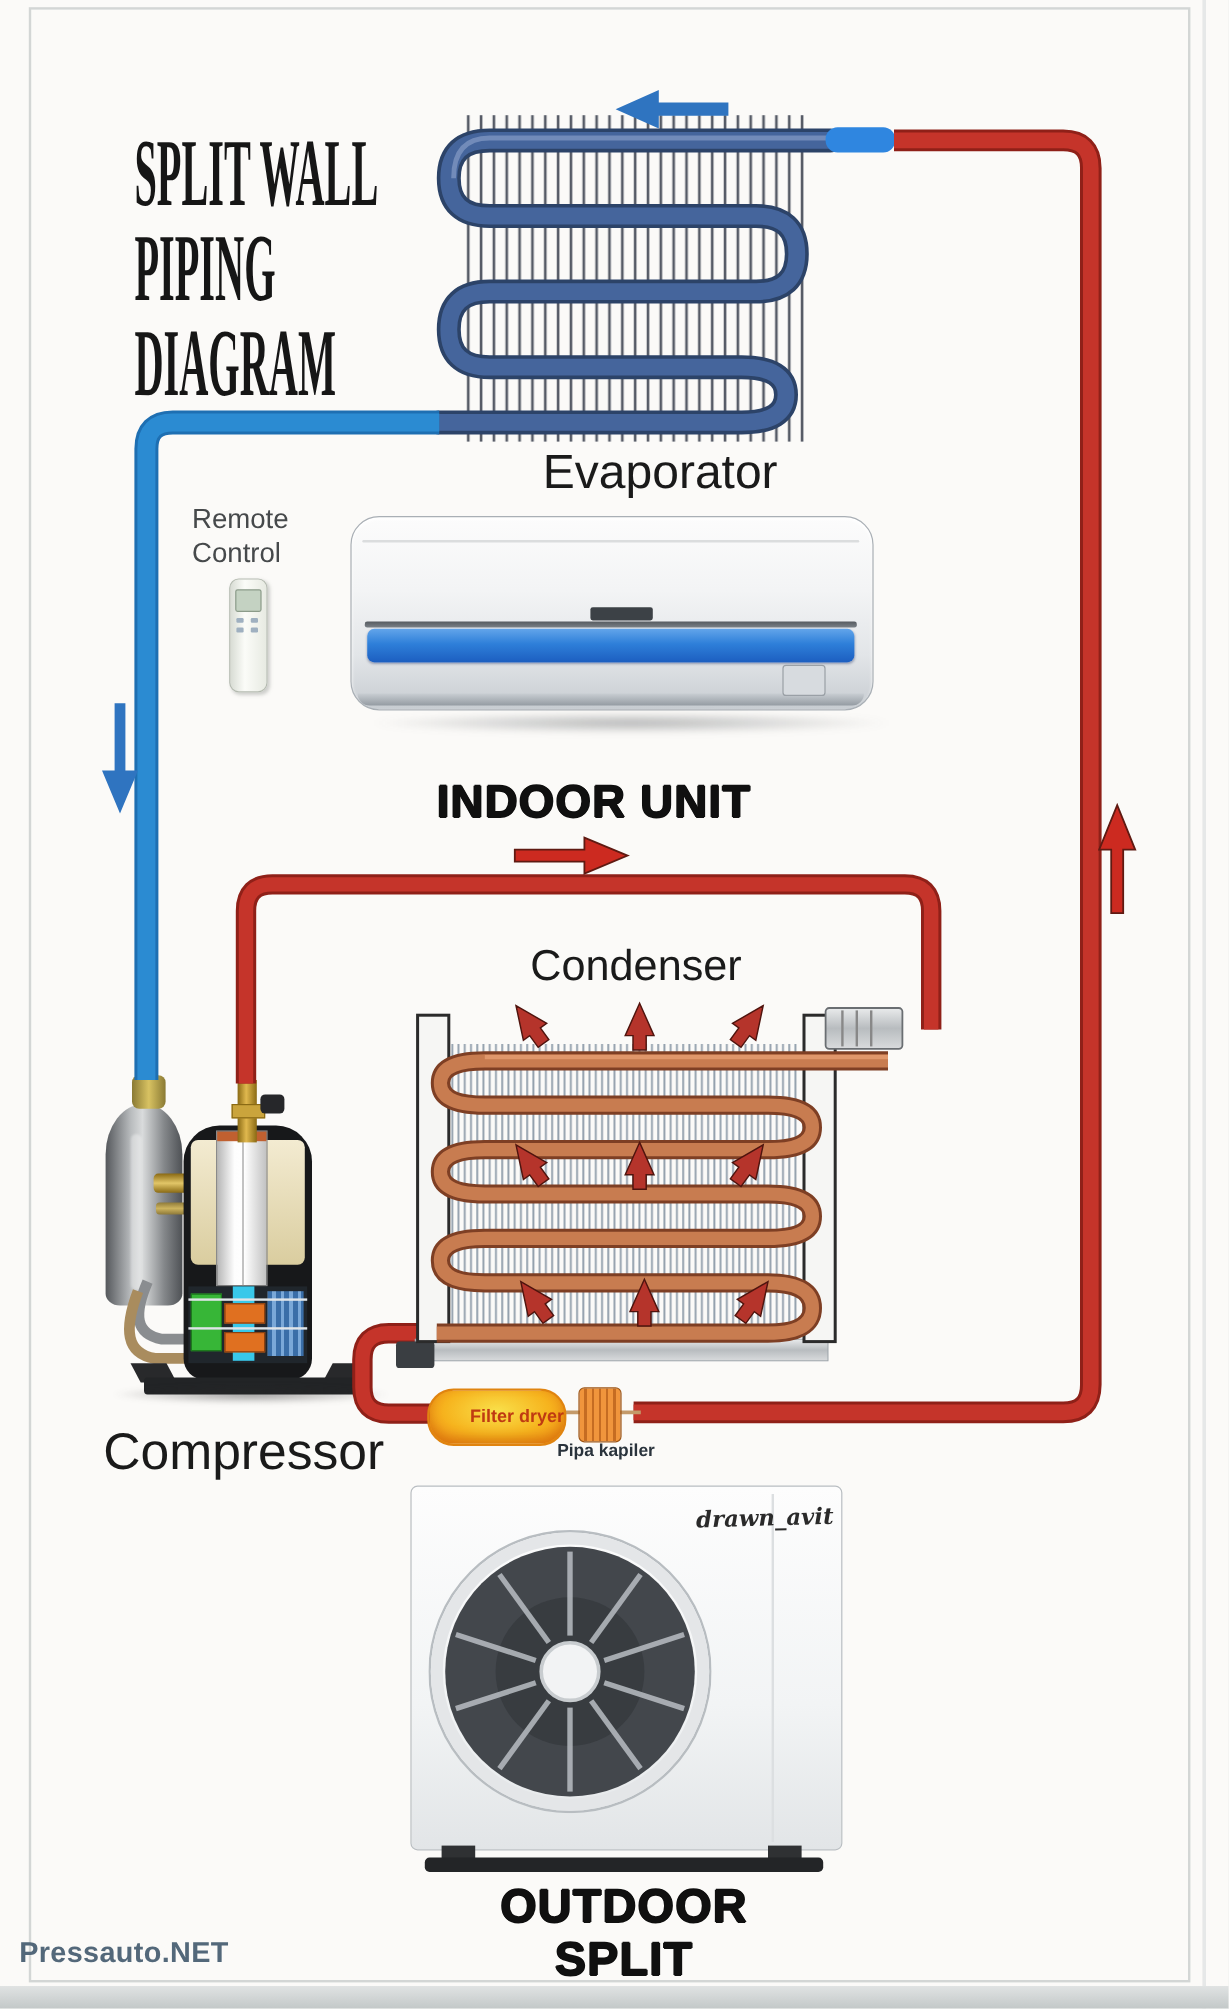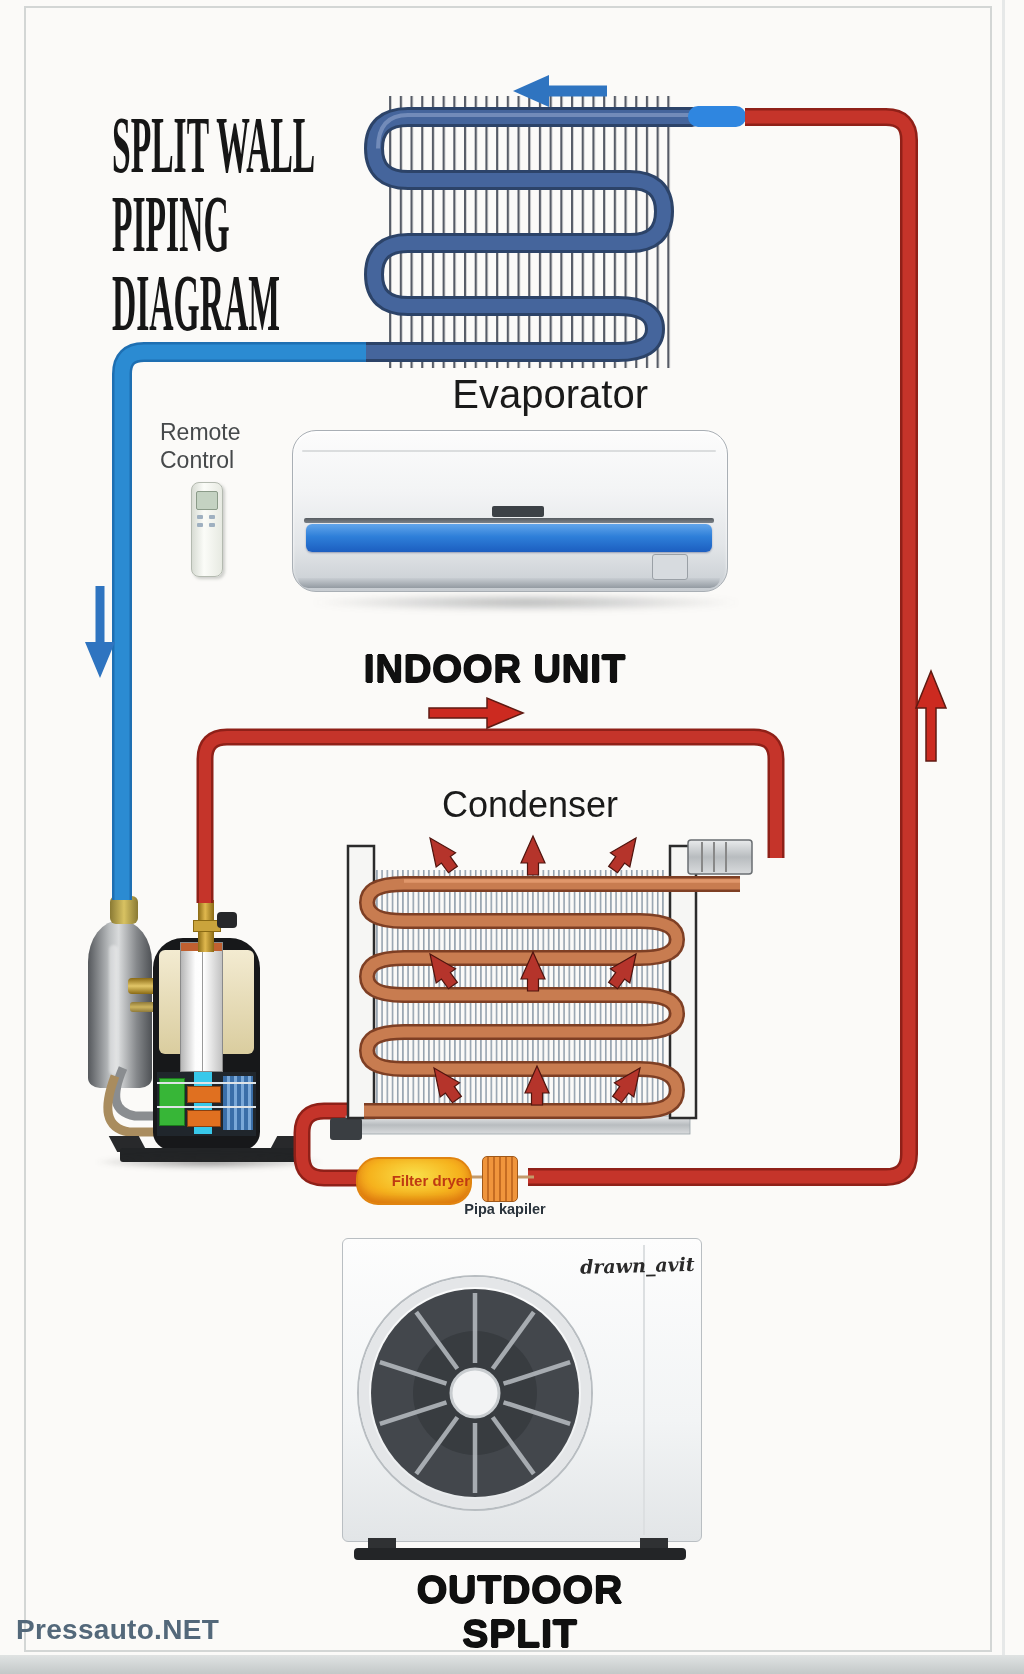--- a/index.html
+++ b/index.html
@@ -20,21 +20,21 @@
   .lbl-condenser{left:420px;top:784px;width:220px;text-align:center;font-size:36px;}
   .lbl-compressor{left:86px;top:1186px;width:240px;text-align:left;font-size:43px;}
   .lbl-heavy{font-weight:bold;letter-spacing:1px;color:#101010;
              text-shadow:0.8px 0 0 #101010,-0.8px 0 0 #101010,0 0.8px 0 #101010,0 -0.8px 0 #101010;}
   .lbl-indoor{left:340px;top:648px;width:310px;text-align:center;font-size:38px;}
   .lbl-outdoor{left:360px;top:1568px;width:320px;text-align:center;font-size:39px;}
   .lbl-remote{left:160px;top:418px;font-size:23px;line-height:28px;color:#46494b;z-index:8;}
   .lbl-pipa{left:448px;top:1201px;width:114px;text-align:center;font-size:14.5px;font-weight:bold;color:#2a333c;z-index:8;}
   .signature{left:580px;top:1254px;width:140px;font-family:"DejaVu Serif", serif;font-style:italic;font-weight:bold;
              font-size:19px;color:#2a2a2a;transform:rotate(-1.5deg);z-index:8;}
-  .watermark{left:16px;top:1614px;font-size:28px;font-weight:bold;color:#53687a;z-index:10;letter-spacing:.3px;}
+  .watermark{left:16px;top:1614px;font-size:24px;font-weight:bold;color:#53687a;z-index:10;letter-spacing:.3px;}
   
   .remote{left:191px;top:482px;width:30px;height:93px;border-radius:8px;z-index:2;
           background:linear-gradient(90deg,#d8dcd4,#fbfcf8 40%,#e7eae2);border:1px solid #b4bab0;
           box-shadow:2px 2px 3px rgba(120,125,120,.35);}
   .remote .screen{position:absolute;left:4px;top:8px;width:20px;height:17px;background:#c4d2c2;border:1px solid #8b9b89;border-radius:2px;}
   .remote .btn{position:absolute;width:6px;height:4px;background:#9fb0c0;border-radius:1px;}
   
   .indoor{left:292px;top:430px;width:434px;height:166px;z-index:2;}
   .indoor .body{position:absolute;left:0;top:0;width:434px;height:160px;border-radius:24px;
       background:linear-gradient(180deg,#fcfcfc 0%,#f3f4f5 38%,#e2e5e8 72%,#c7ccd1 100%);
@@ -268,18 +268,19 @@
     <path d="M931 671 L946 708 L936 708 L936 761 L926 761 L926 708 L916 708 Z" fill="#cc2a20" stroke="#5f1a12" stroke-width="1.5"></path>
   </svg>
 
   <div class="abs pill"><span>Filter dryer</span></div>
   <div class="abs cap"></div>
   <div class="abs lbl-pipa">Pipa kapiler</div>
 
   <div class="abs lbl lbl-evaporator">Evaporator</div>
   <div class="abs lbl lbl-heavy lbl-indoor">INDOOR UNIT</div>
   <div class="abs lbl lbl-condenser">Condenser</div>
+  <div class="abs lbl lbl-compressor">Compressor</div>
   <div class="abs lbl lbl-heavy lbl-outdoor">OUTDOOR SPLIT</div>
   <div class="abs signature">drawn_avit</div>
   <div class="abs watermark">Pressauto.NET</div>
 
   <div class="abs bottom-strip"></div>
 </div>
 
 </body></html>

